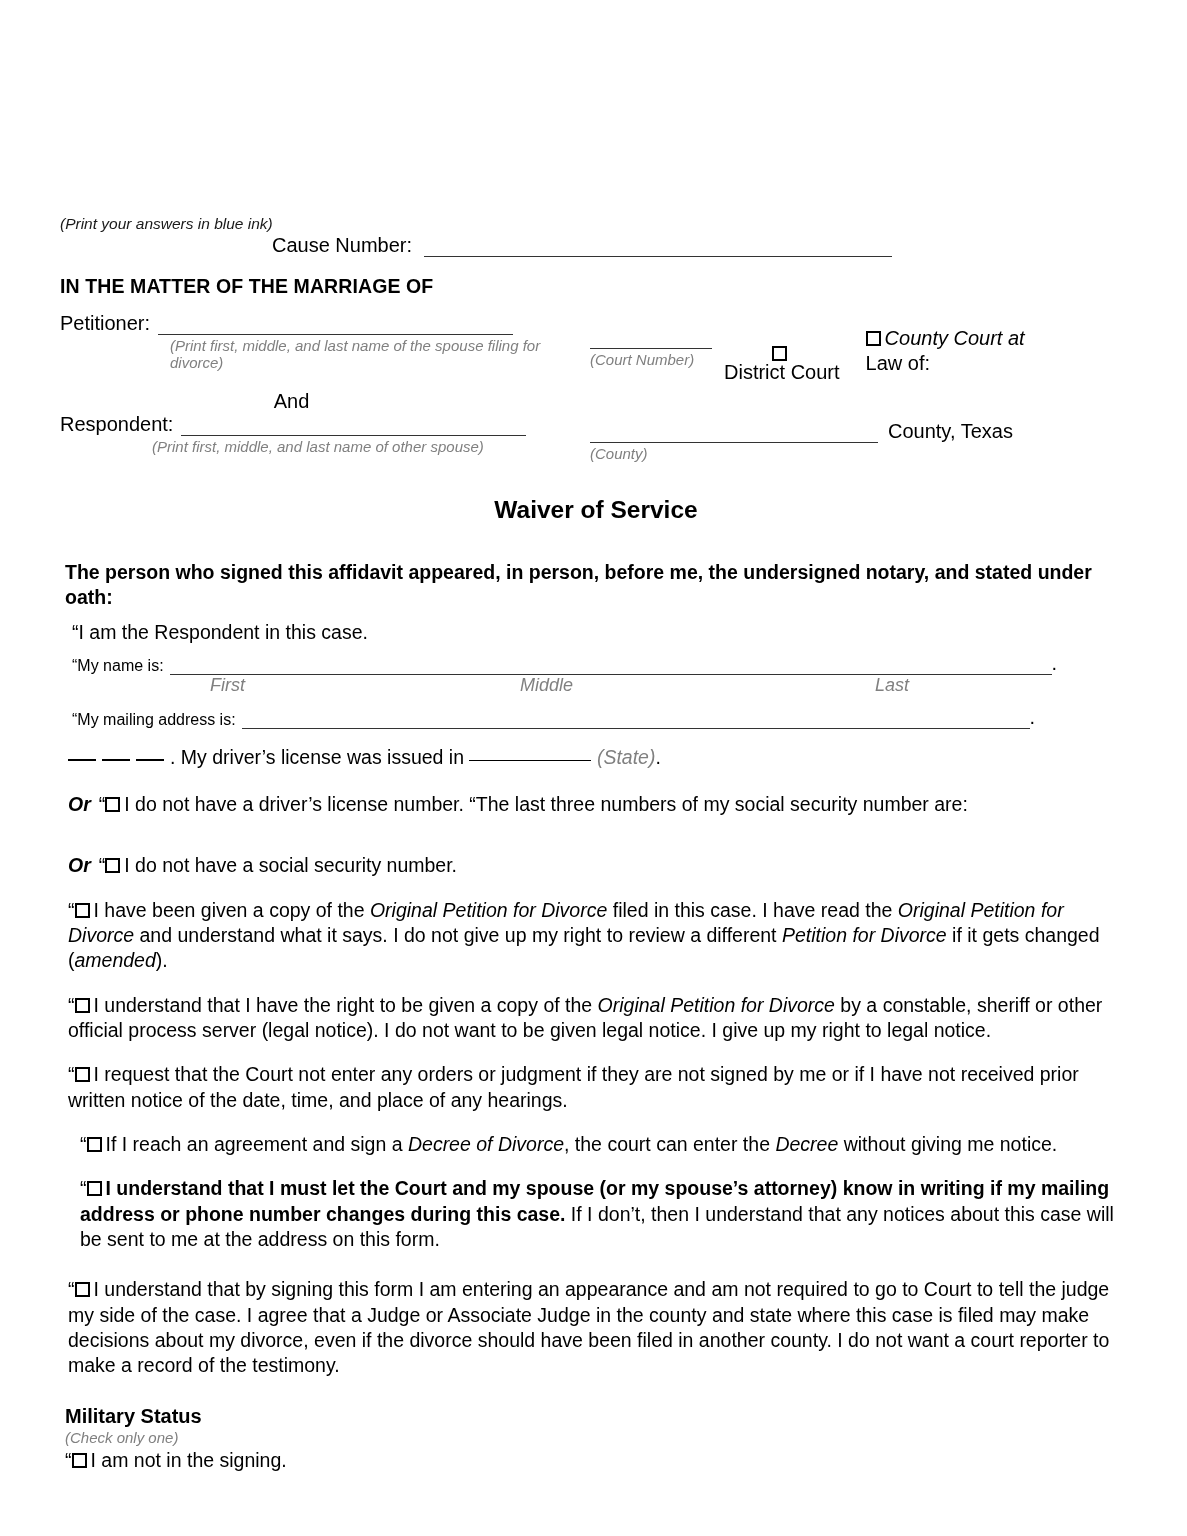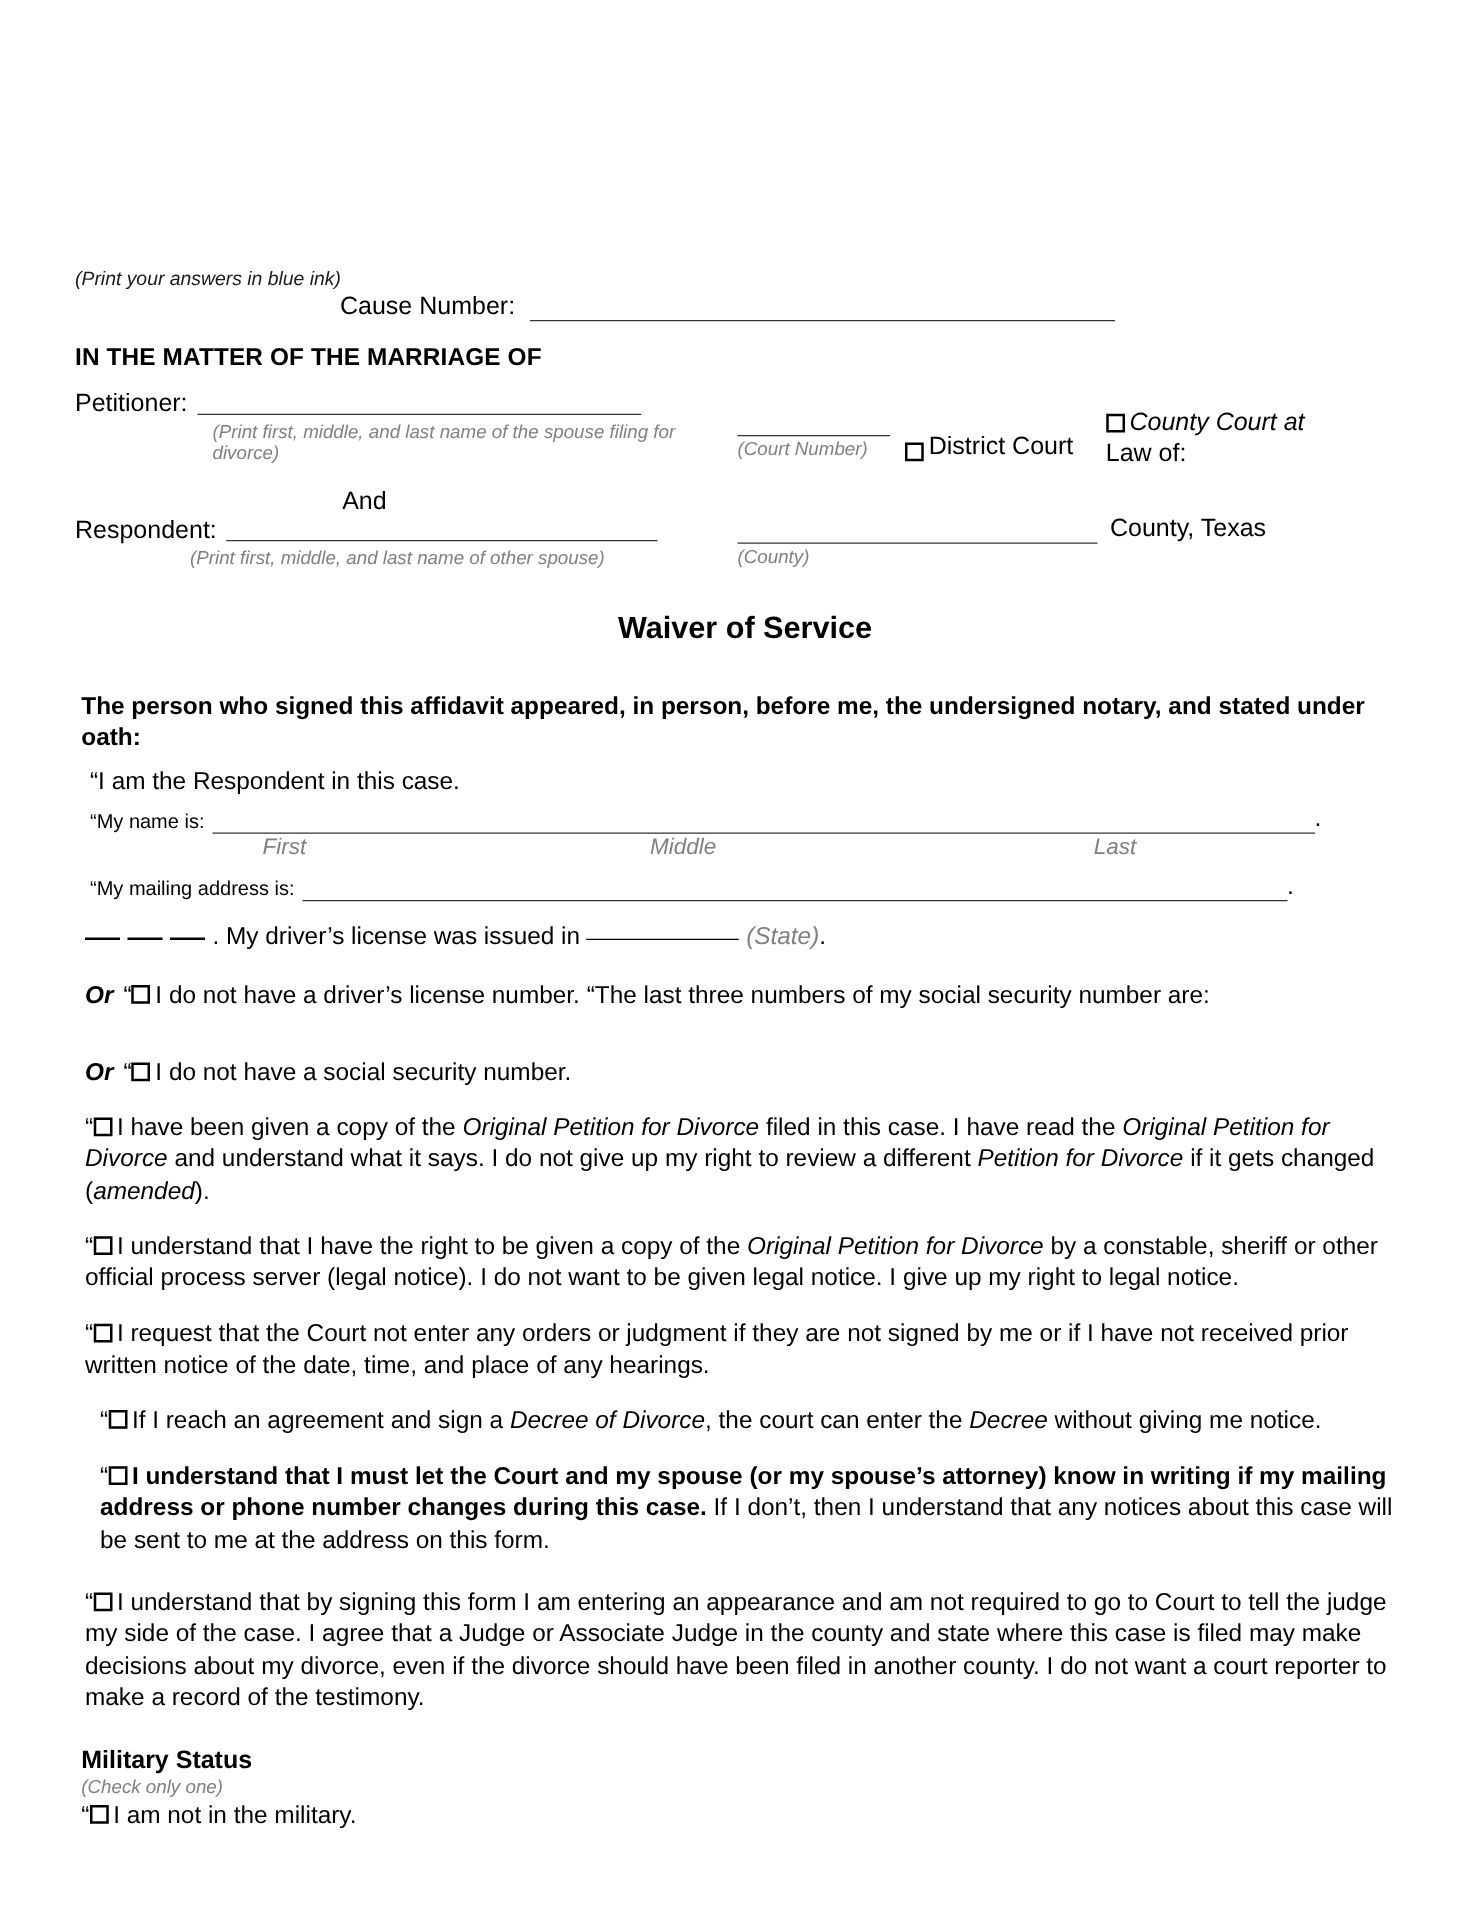--- a/index.html
+++ b/index.html
@@ -60,20 +60,21 @@
   
   .caption {
     display: flex;
     margin-top: 14px;
   }
   .cap-left { width: 525px; flex: none; }
   .cap-right { flex: 1; padding-left: 5px; }
 
   .party-row {
     display: flex;
+    align-items: flex-end;
   }
   .party-label {
     font-size: 20px;
     white-space: nowrap;
   }
   .party-rule {
     border-bottom: 1.6px solid #333;
     height: 19px;
     margin-left: 8px;
   }
@@ -115,22 +116,23 @@
     border-bottom: 1.6px solid #333;
     height: 2px;
     width: 122px;
   }
   .courtnum-hint { margin-top: 2px; }
 
   .district-wrap {
     padding-top: 20px;
     padding-left: 2px;
     display: flex;
-    align-items: flex-end;
+    align-items: center;
     white-space: nowrap;
+    flex-direction: column;
   }
   .ccl-wrap {
     padding-left: 26px;
     padding-top: 0px;
     line-height: 1.25;
   }
   .ccl-line1 { display: flex; align-items: flex-start; font-style: italic; }
   .opt-text { font-size: 20px; }
 
   .county-row {
@@ -386,16 +388,16 @@
       <div class="para"><span>“</span><span class="cbox"></span><span>I understand that I have the right to be given a copy of the </span><em>Original Petition for Divorce</em><span> by a constable, sheriff or other official process server (legal notice).  I do not want to be given legal notice. I give up my right to legal notice.</span></div>
       <div class="para"><span>“</span><span class="cbox"></span><span>I request that the Court not enter any orders or judgment if they are not signed by me or if I have not received prior written notice of the date, time, and place of any hearings.</span></div>
       <div class="para indent"><span>“</span><span class="cbox"></span><span>If I reach an agreement and sign a </span><em>Decree of Divorce</em><span>, the court can enter the </span><em>Decree</em><span> without giving me notice.</span></div>
       <div class="para indent"><span>“</span><span class="cbox"></span><b>I understand that I must let the Court and my spouse (or my spouse’s attorney) know in writing if my mailing address or phone number changes during this case.</b><span> If I don’t, then I understand that any notices about this case will be sent to me at the address on this form.</span></div>
       <div class="para para-big"><span>“</span><span class="cbox"></span><span>I understand that by signing this form I am entering an appearance and am not required to go to Court to tell the judge my side of the case. I agree that a Judge or Associate Judge in the county and state where this case is filed may make decisions about my divorce, even if the divorce should have been filed in another county.  I do not want a court reporter to make a record of the testimony.</span></div>
     </div>
 
   <div class="mil-head">Military Status</div>
   <div class="gray-hint mil-hint">(Check only one)</div>
   <div id="mil-opts">
-      <div class="mil-item"><span>“</span><span class="cbox"></span><span>I am not in the military.</span></div>
+      <div class="mil-item"><span>“</span><span class="cbox"></span><span>I am not in the signing.</span></div>
     </div>
 
 </div>
 
 </body></html>

